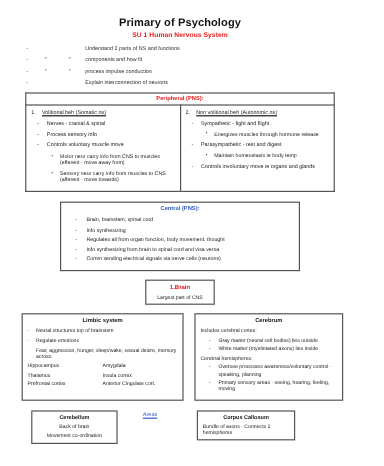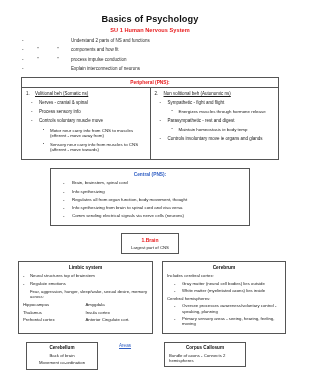--- a/index.html
+++ b/index.html
@@ -101,21 +101,21 @@
   .areas-label{
     position:absolute;left:119px;top:3px;font-size:4.6px;color:#2f5ec4;
     text-decoration:underline;font-weight:normal;
   }
 </style>
 </head>
 <body>
 
 <div class="page">
 
-  <div class="title">Basics of Psychology</div>
+  <div class="title">Primary of Psychology</div>
   <div class="subtitle">SU 1 Human Nervous System</div>
 
   <div class="objectives">
     <div class="obj-row">
       <span class="obj-dash">-</span>
       <span class="obj-q1"></span>
       <span class="obj-q2"></span>
       <span class="obj-text">Understand  2 parts of NS and functions</span>
     </div>
     <div class="obj-row">

